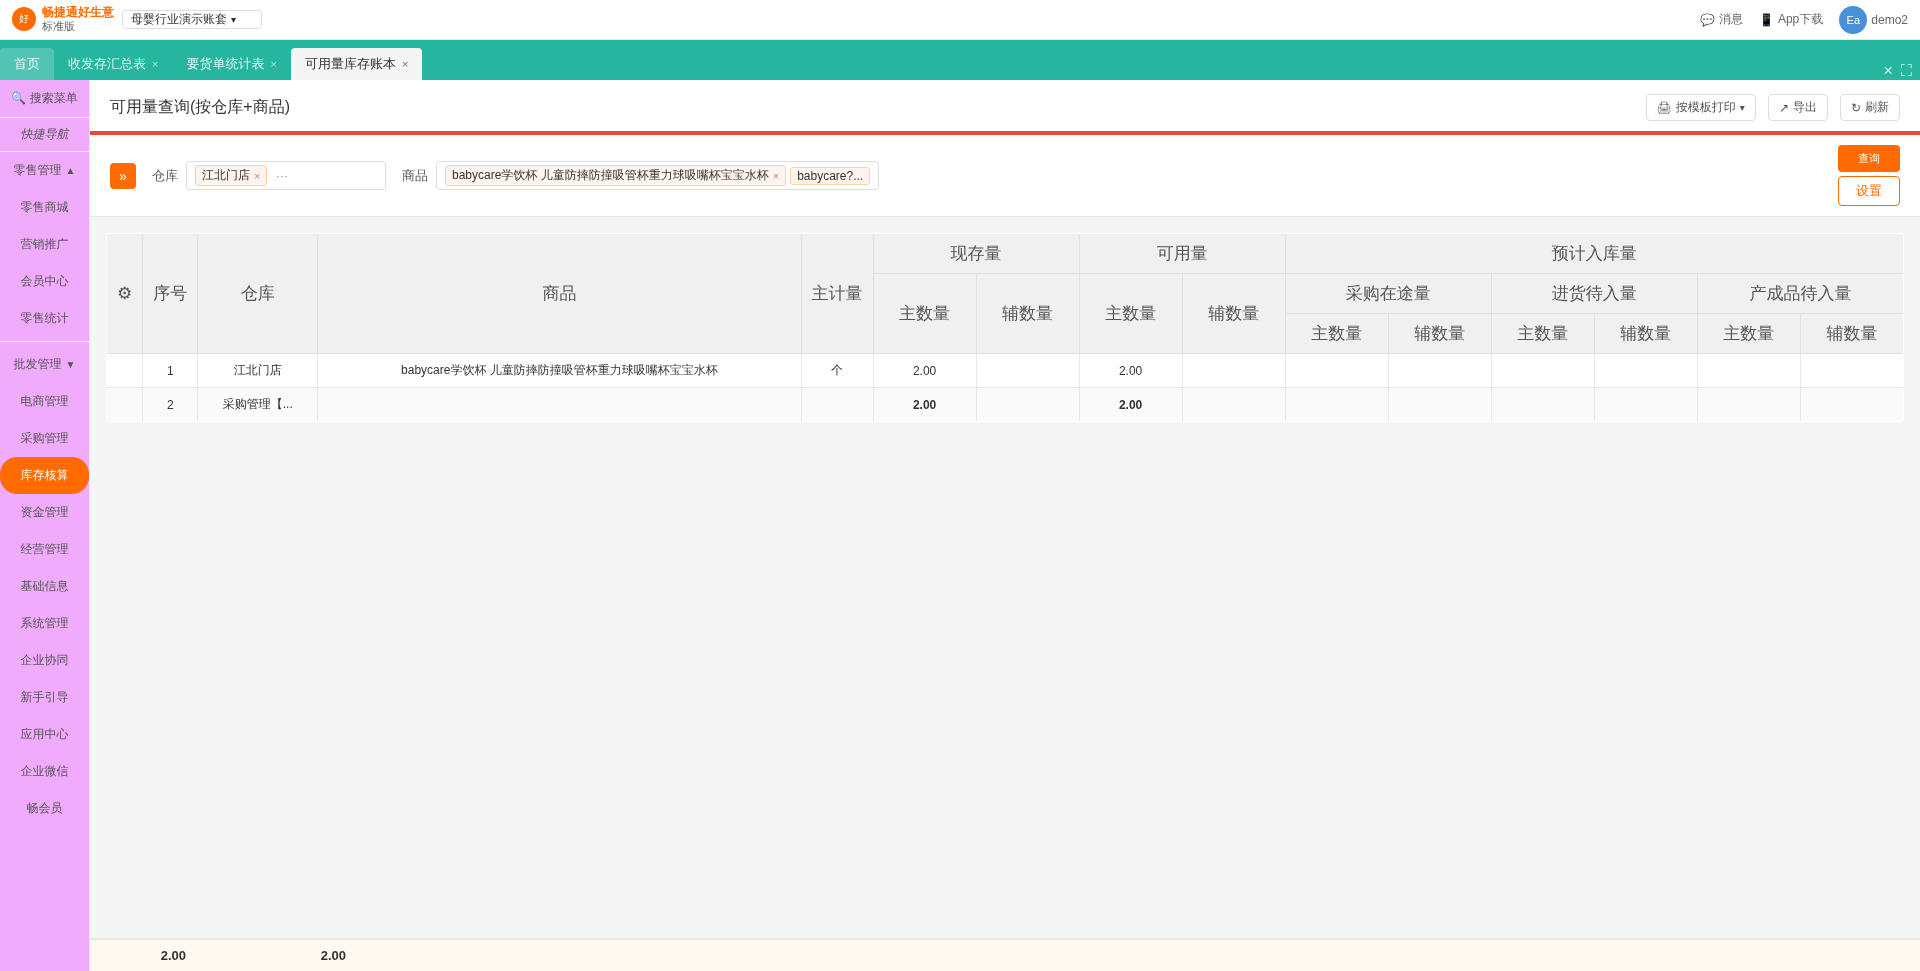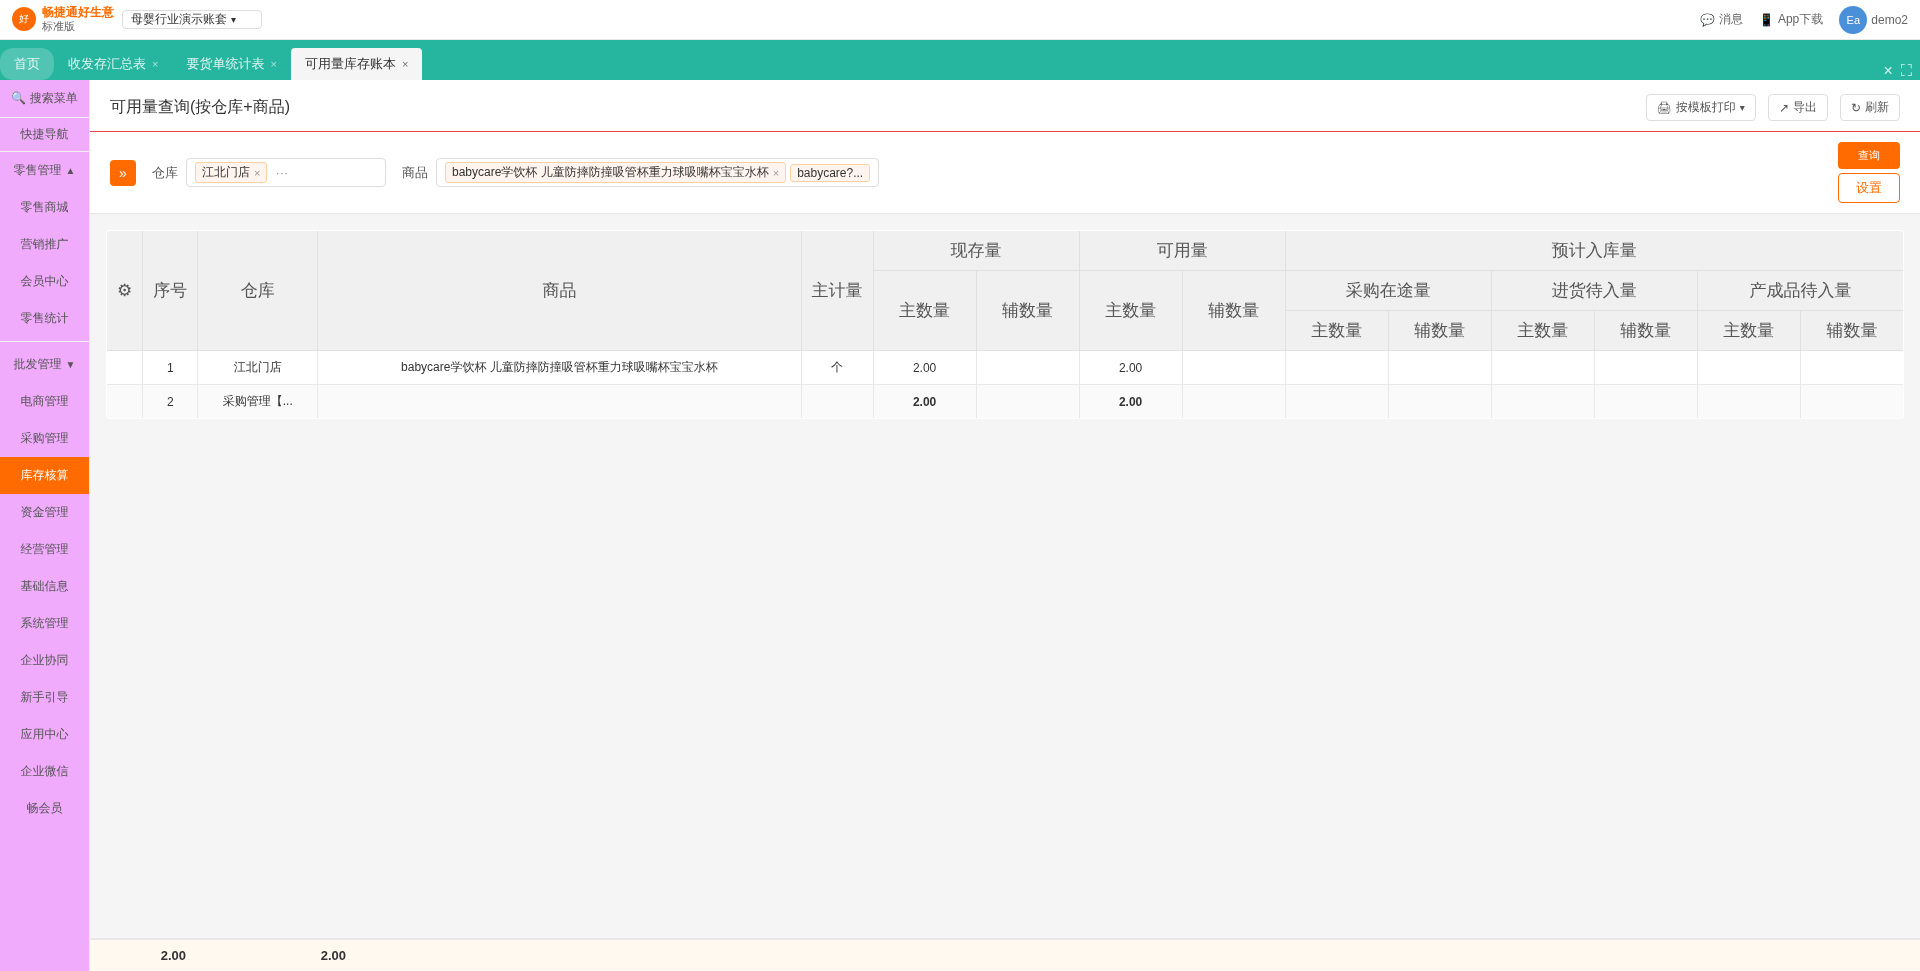--- a/index.html
+++ b/index.html
@@ -46,21 +46,21 @@
     .nav-tab {
       height: 32px;
       padding: 0 14px;
       display: flex; align-items: center; gap: 6px;
       font-size: 13px; color: rgba(255,255,255,0.85);
       cursor: pointer;
       border-radius: 4px 4px 0 0;
       background: transparent;
       position: relative;
     }
-    .nav-tab.home { background: rgba(255,255,255,0.2); border-radius: 13px; }
+    .nav-tab.home { background: rgba(255,255,255,0.2); }
     .nav-tab.active { background: #f5f5f5; color: #333; font-weight: 500; }
     .nav-tab .close-btn { font-size: 11px; opacity: 0.7; cursor: pointer; }
     .nav-tab-end { margin-left: auto; display: flex; align-items: center; padding-right: 8px; gap: 8px; }
     .nav-tab-end .icon-btn { color: white; cursor: pointer; font-size: 16px; opacity: 0.8; }
 
     
     .layout { display: flex; margin-top: 80px; height: calc(100vh - 80px); }
 
     
     .sidebar {
@@ -77,39 +77,39 @@
       text-align: center;
       cursor: pointer;
       font-size: 12px;
       color: #555;
       display: flex;
       flex-direction: column;
       align-items: center;
       gap: 2px;
       position: relative;
     }
-    .sidebar-item.active { background: #ff6b00; color: white; }
+    .sidebar-item.active { background: #ff6b00; color: white; border-radius: 17px; }
     .sidebar-item.has-submenu { display: flex; flex-direction: row; justify-content: center; align-items: center; gap: 4px; }
     .sidebar-search { padding: 10px 8px; text-align: center; font-size: 12px; color: #555; cursor: pointer; border-bottom: 1px solid #f0f0f0; }
-    .sidebar-nav { padding: 8px; text-align: center; font-size: 12px; color: #555; cursor: pointer; border-bottom: 1px solid #f0f0f0; }
+    .sidebar-nav { padding: 8px; text-align: center; font-size: 12px; color: #555; cursor: pointer; border-bottom: 1px solid #f0f0f0; font-style: italic; }
     .section-divider { height: 1px; background: #f0f0f0; margin: 4px 0; }
 
     
     .main-content {
       flex: 1;
       overflow: auto;
       background: #f5f5f5;
       display: flex;
       flex-direction: column;
     }
 
     .page-header {
       background: white;
       padding: 14px 20px 10px;
-      border-bottom: 1px solid #ef4444;
+      border-bottom: 4px solid #ef4444;
       display: flex;
       align-items: center;
       justify-content: space-between;
     }
     .page-title { font-size: 16px; font-weight: 500; color: #333; }
     .page-actions { display: flex; align-items: center; gap: 12px; }
     .action-btn {
       display: flex; align-items: center; gap: 4px;
       font-size: 12px; color: #555; cursor: pointer;
       border: 1px solid #ddd; border-radius: 4px;

